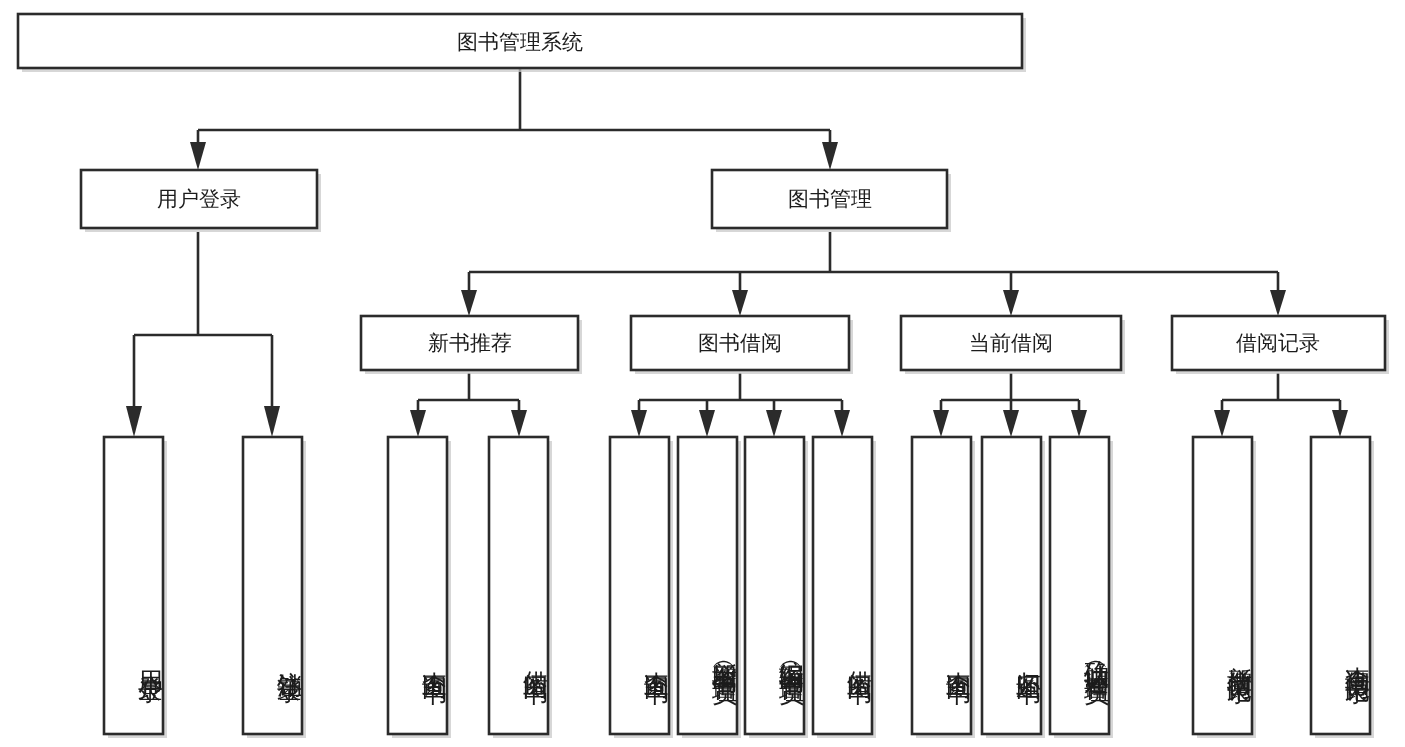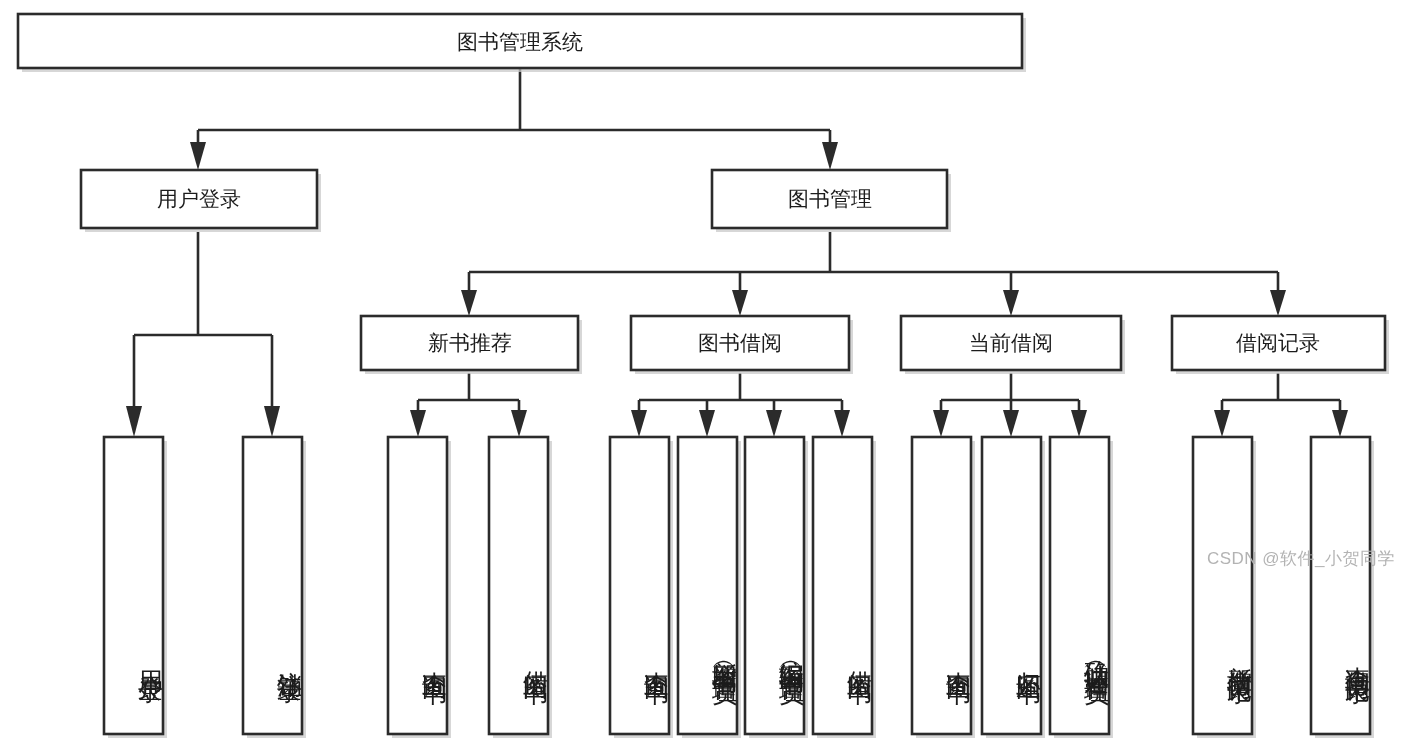--- a/index.html
+++ b/index.html
@@ -228,14 +228,13 @@
   <div class="leaf-label" style="left: 745px; top: 441px; width: 59px; height: 160px; padding-top: 133px;">编辑图书（管理员）</div>
   <div class="leaf-label" style="left: 813px; top: 437px; width: 59px; height: 154.5px; padding-top: 142.5px;">借阅图书</div>
 
   <div class="leaf-label" style="left: 912px; top: 437px; width: 59px; height: 154.5px; padding-top: 142.5px;">查询图书</div>
   <div class="leaf-label" style="left: 982px; top: 437px; width: 59px; height: 154.5px; padding-top: 142.5px;">归还图书</div>
   <div class="leaf-label" style="left: 1050px; top: 441px; width: 59px; height: 160px; padding-top: 133px;">确认归还（管理员）</div>
 
   <div class="leaf-label" style="left: 1193px; top: 437px; width: 59px; height: 157.5px; padding-top: 139.5px;">新增借阅记录</div>
   <div class="leaf-label" style="left: 1311px; top: 437px; width: 59px; height: 157.5px; padding-top: 139.5px;">查询借阅记录</div>
 
-  <div class="watermark">CSDN @软件_小贺同学</div>
 </div>
 
 </body></html>

